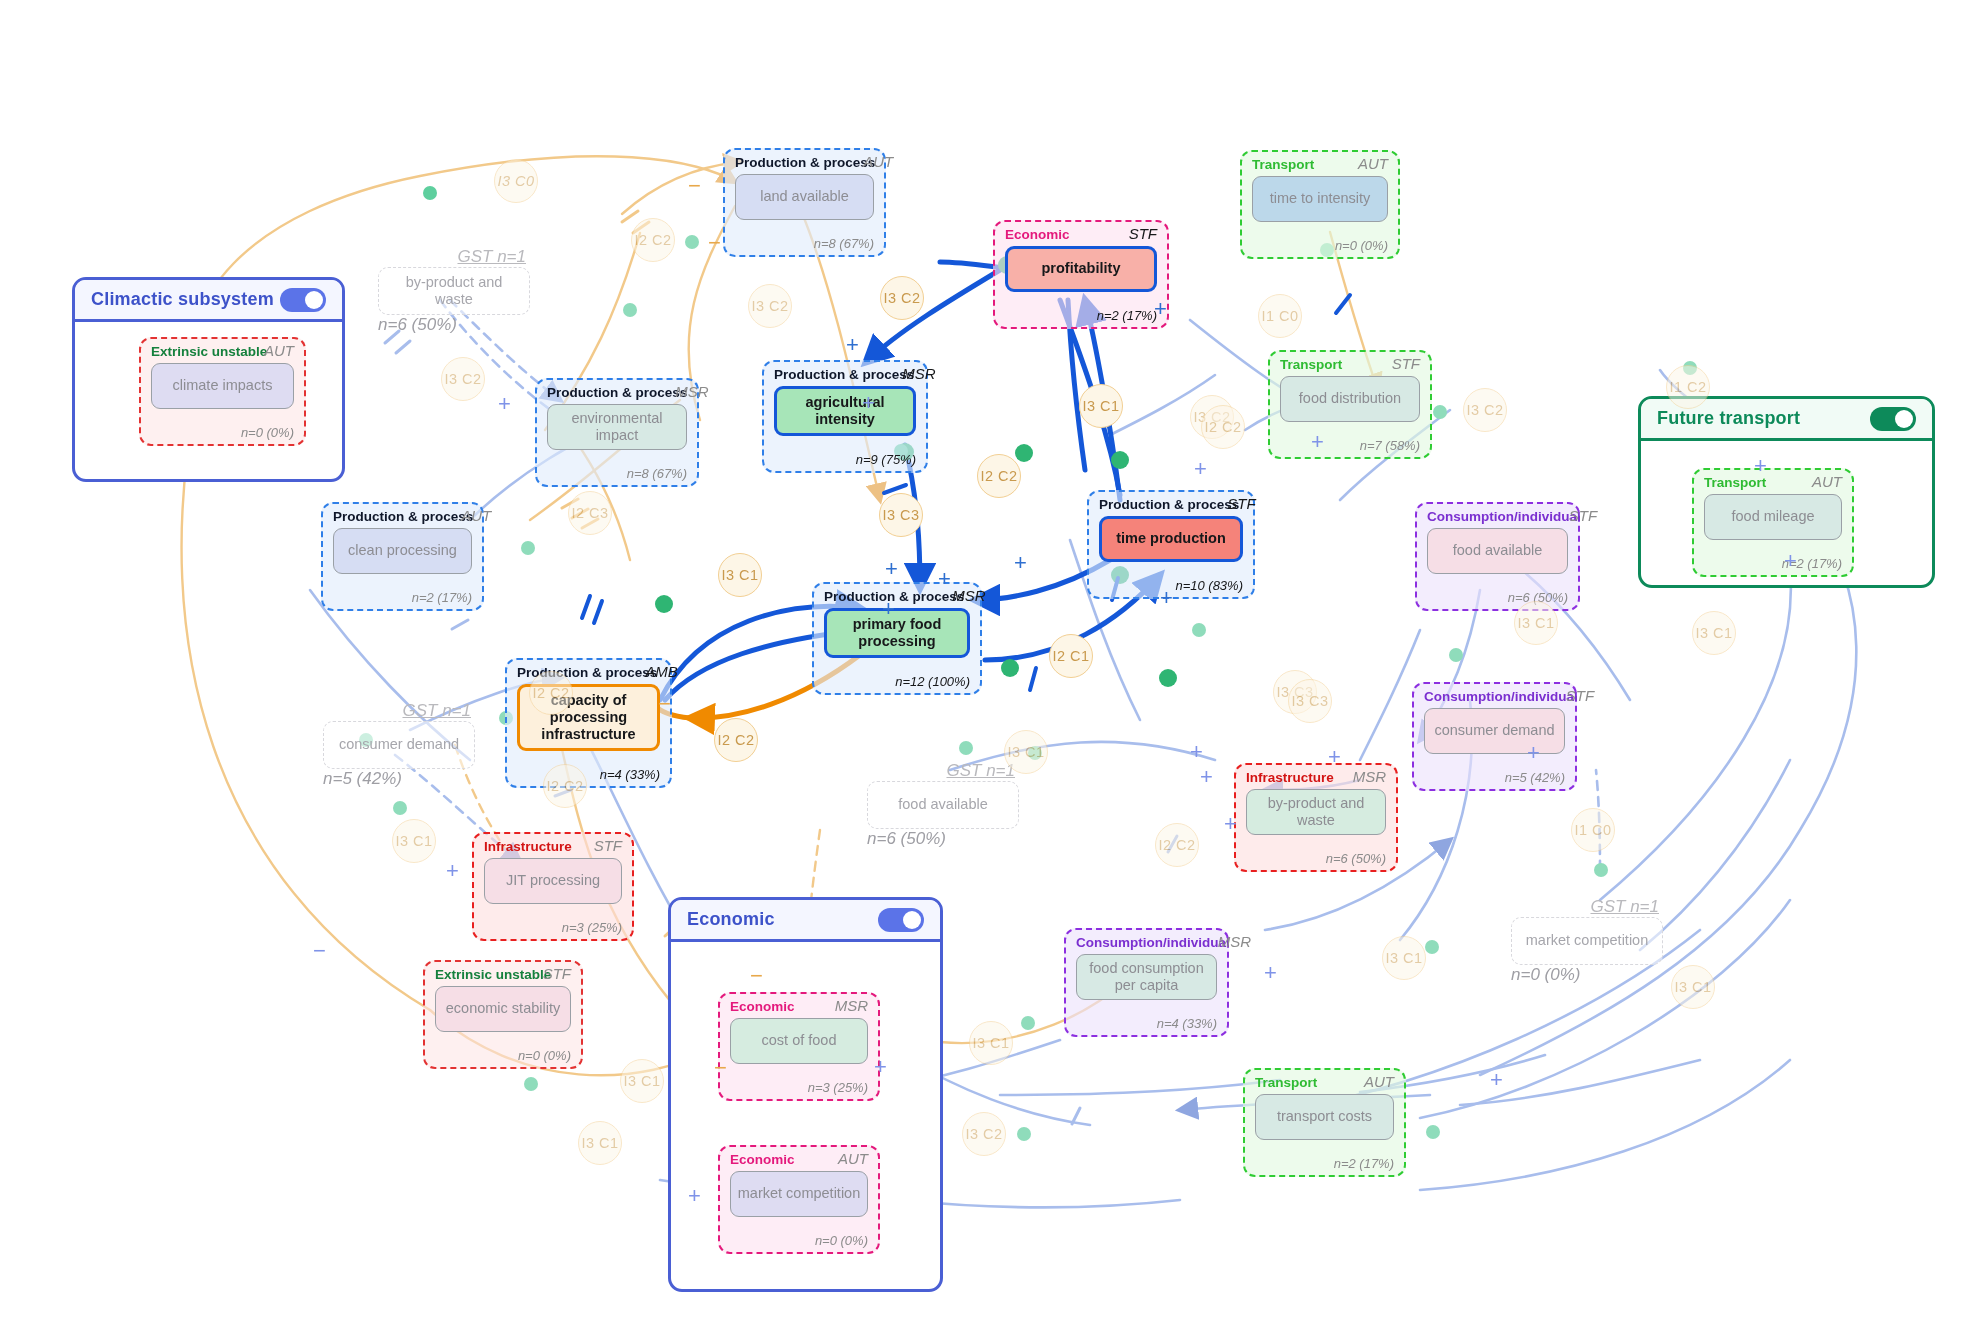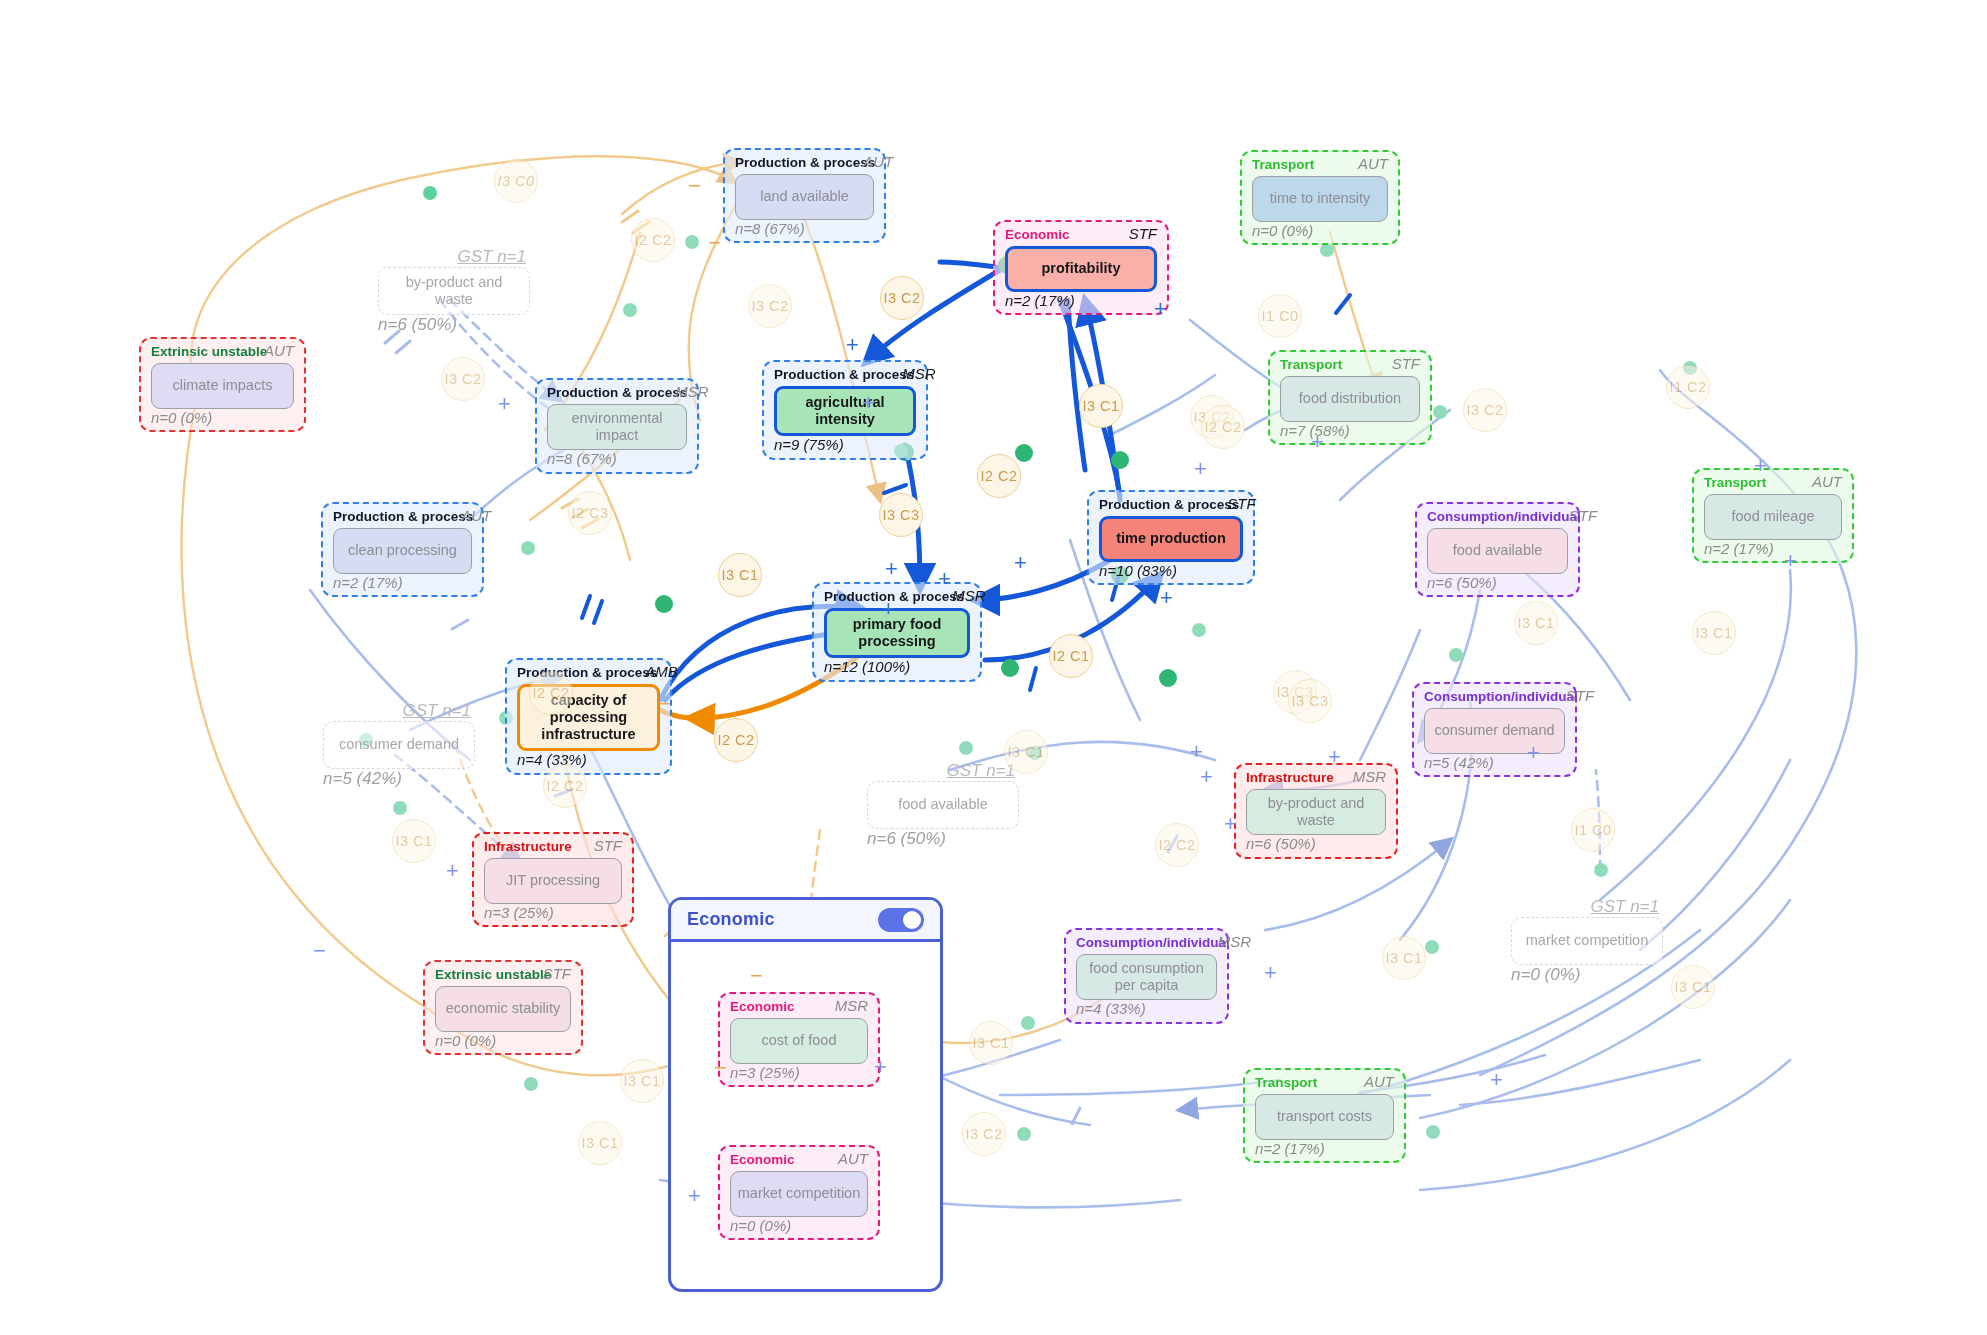--- a/index.html
+++ b/index.html
@@ -63,22 +63,22 @@
     margin-top:3px;
     border:1.5px solid #9aa0a6;
     border-radius:9px;
     min-height:46px;
     display:flex; align-items:center; justify-content:center;
     text-align:center;
     font-size:14.5px; color:#8d8d93; line-height:1.18;
     padding:5px 6px;
   }
   .node .ncount {
-    font-size:15px; font-style:italic; color:#8b8b8b;
-    line-height:1.1; margin-top:1px;
+    font-size:13px; font-style:italic; color:#8b8b8b;
+    line-height:1.1; margin-top:17px;text-align:right;
   }
 
   
   .cat-prod  { border:2px dashed #2f7fe8; background:rgba(225,235,252,.62); }
   .cat-prod  .nhead > .cname { color:#0f172a; }
   .cat-econ  { border:2px dashed #e4197c; background:rgba(253,226,240,.62); }
   .cat-econ  .nhead > .cname { color:#e4197c; }
   .cat-trans { border:2px dashed #2fcc33; background:rgba(226,249,224,.62); }
   .cat-trans .nhead > .cname { color:#2fbb33; }
   .cat-cons  { border:2px dashed #8c2fe0; background:rgba(235,226,252,.62); }
@@ -305,21 +305,33 @@
       <path d="M906 485 l-22 8"></path>
       <path d="M1030 690 l6 -22"></path>
       <path d="M590 596 l-8 22"></path>
           <path d="M602 601 l-8 22"></path>
       <path d="M1350 295 l-14 18"></path>
       <path d="M1112 600 l6 -22"></path>
     </g>
   </g>
 </svg>
 
-
+<div class="panel" style="left:72px; top:277px; width:273px; height:205px;">
+  <div class="panel-head">
+    <span class="panel-title">Climactic subsystem</span>
+    <span class="toggle"></span>
+  </div>
+</div>
+
+<div class="panel green" style="left:1638px; top:396px; width:297px; height:192px;">
+  <div class="panel-head">
+    <span class="panel-title">Future transport</span>
+    <span class="toggle"></span>
+  </div>
+</div>
 
 <div class="panel" style="left:668px; top:897px; width:275px; height:395px;">
   <div class="panel-head">
     <span class="panel-title">Economic</span>
     <span class="toggle"></span>
   </div>
 </div>
 
 <div class="ghost" style="left:378px; top:248px; width:152px;">
   <div class="gtag">GST n=1</div>

